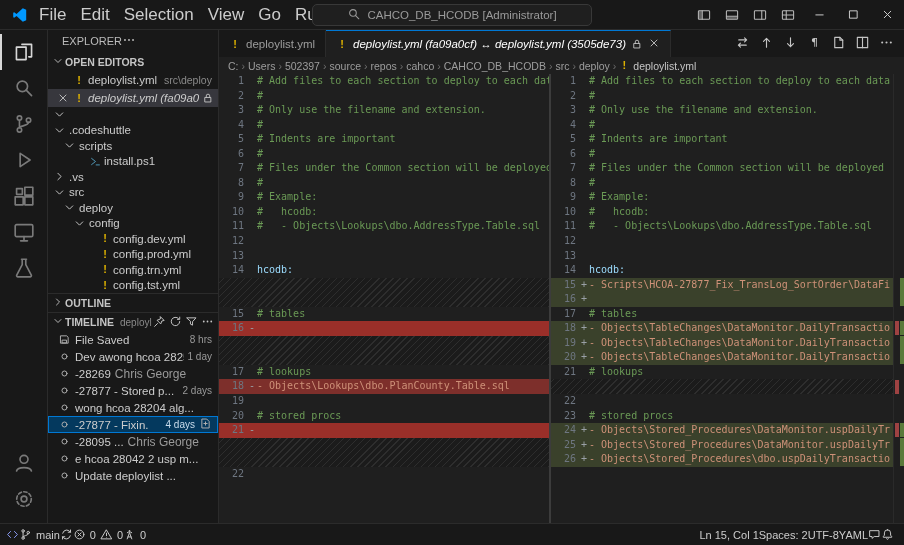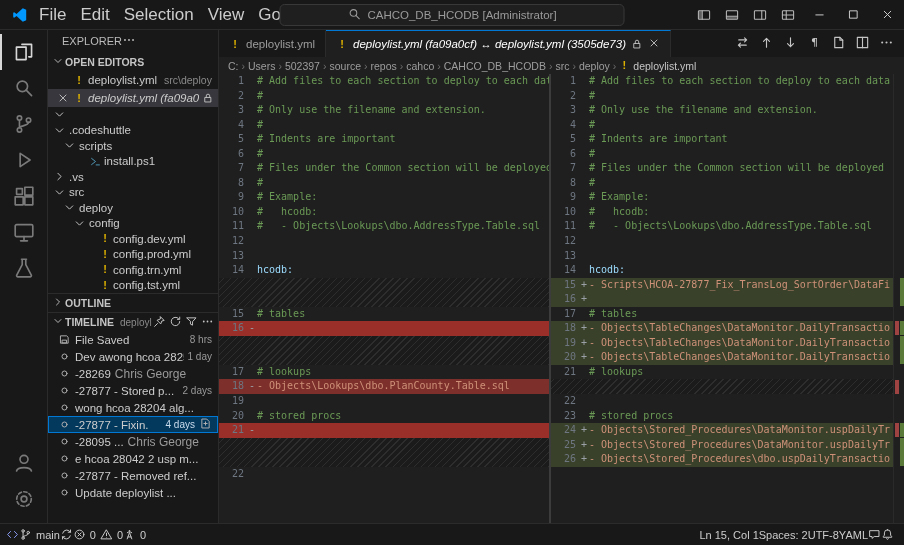--- a/index.html
+++ b/index.html
@@ -23,21 +23,21 @@
              font-weight:bold;font-size:11px;line-height:1}
 
   
   .titlebar{height:30px;flex:none;display:flex;align-items:center;background:var(--bg);
             border-bottom:1px solid var(--border);position:relative;padding:0 0 0 8px}
   .logo-slot{width:24px;display:flex;justify-content:center}
   .menus{display:flex;align-items:center}
   .menu-item{padding:4px 7px;border-radius:4px;color:var(--fg);font-size:17px;cursor:default}
   .navbtns{display:flex;gap:14px;margin-left:18px;color:#b8b8b8}
   .navbtns .icon{width:14px;height:14px}
-  .cmdcenter{position:absolute;left:50%;top:4px;transform:translateX(-50%);width:345px;height:22px;
+  .cmdcenter{position:absolute;left:50%;top:4px;transform:translateX(-50%);width:280px;height:22px;
              background:#1f1f1f;border:1px solid #383838;border-radius:5px;display:flex;align-items:center;
              justify-content:center;gap:6px;color:#9a9a9a;font-size:11.5px}
   .tb-right{margin-left:auto;display:flex;align-items:center;height:100%}
   .tb-icon{width:28px;height:100%;display:flex;align-items:center;justify-content:center;color:#b8b8b8}
   .win-btn{width:34px;height:100%;display:flex;align-items:center;justify-content:center;color:#cfcfcf}
   .win-btn .icon{width:13px;height:13px}
 
   
   .main{height:493px;flex:none;display:flex}
 
@@ -571,28 +571,20 @@
             <span class="tl-label">-28095 ...</span>
             <span class="tl-author">Chris George</span>
           </div>
           <div class="tl-item">
             <span class="icon xs">
               <svg viewBox="0 0 16 16" fill="none" stroke="currentColor" stroke-width="1.2" stroke-linecap="round" stroke-linejoin="round">
                 <circle cx="8" cy="8" r="3.1"></circle>
               </svg>
             </span>
             <span class="tl-label">e hcoa 28042 2 usp m...</span>
-          </div>
-          <div class="tl-item">
-            <span class="icon xs">
-              <svg viewBox="0 0 16 16" fill="none" stroke="currentColor" stroke-width="1.2" stroke-linecap="round" stroke-linejoin="round">
-                <circle cx="8" cy="8" r="3.1"></circle>
-              </svg>
-            </span>
-            <span class="tl-label">-27877 - Removed ref...</span>
           </div>
           <div class="tl-item">
             <span class="icon xs">
               <svg viewBox="0 0 16 16" fill="none" stroke="currentColor" stroke-width="1.2" stroke-linecap="round" stroke-linejoin="round">
                 <circle cx="8" cy="8" r="3.1"></circle>
               </svg>
             </span>
             <span class="tl-label">Update deploylist ...</span>
           </div>
         </div>

